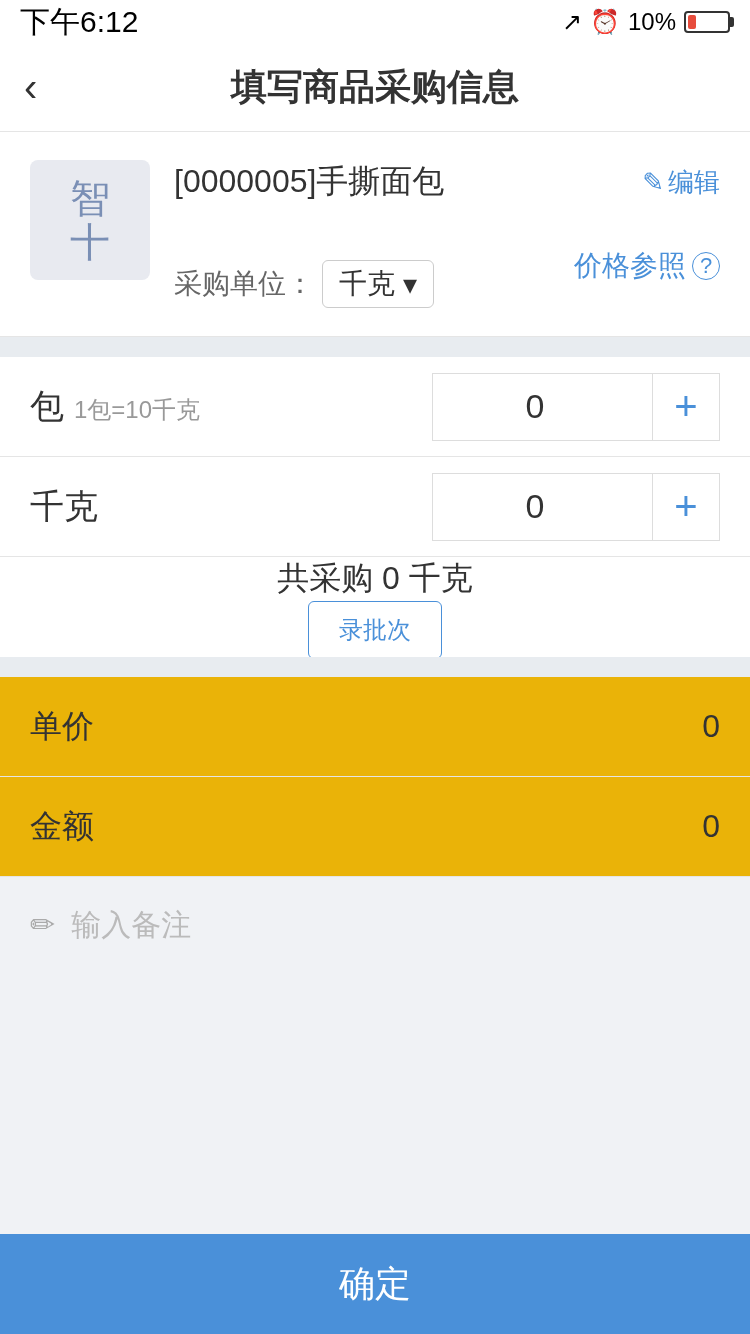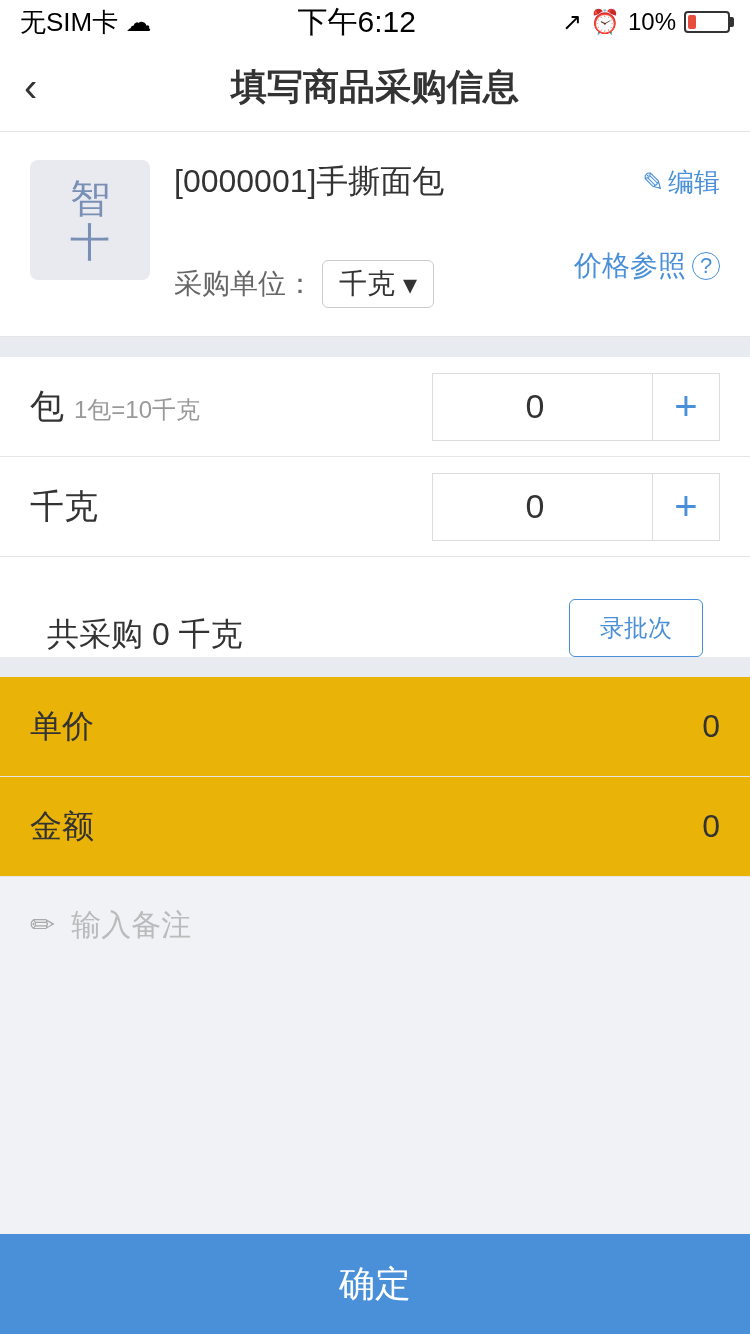--- a/index.html
+++ b/index.html
@@ -171,26 +171,27 @@
       background: #fff;
       color: #4a90d9;
       font-size: 40px;
       display: flex; align-items: center; justify-content: center;
       cursor: pointer;
     }
 
     
     .summary-row {
       display: flex;
-      align-items: flex-end;
-      justify-content: space-between;
-      padding: 0 47px;
+      align-items: center;
+      justify-content: space-between;
+      padding: 0 30px;
       height: 100px;
       background: #fff;
       border-bottom: none;
+      flex-direction: column;
     }
     .summary-text { font-size: 32px; color: #333; }
     .record-btn {
       border: 1px solid #4a90d9;
       color: #4a90d9;
       background: #fff;
       font-size: 24px;
       padding: 12px 30px;
       border-radius: 6px;
       cursor: pointer;
@@ -253,23 +254,20 @@
       min-height: 1334px;
       padding-bottom: 100px;
     }
   </style>
 </head>
 <body>
 
 <div class="page">
 
   <div class="status-bar">
-    <div class="status-left">
-      <span>无SIM卡 ☁</span>
-    </div>
     <div class="status-center">下午6:12</div>
     <div class="status-right">
       <span>↗</span>
       <span>⏰</span>
       <span>10%</span>
       <div class="battery-icon">
         <div class="battery-fill"></div>
       </div>
     </div>
   </div>
@@ -281,21 +279,21 @@
 
   <div class="product-card">
     <div class="product-thumb">
       <div class="product-thumb-logo">
         <div>智</div>
         <div>十</div>
       </div>
     </div>
     <div class="product-info">
       <div class="product-name-row">
-        <span class="product-name">[0000001]手撕面包</span>
+        <span class="product-name">[0000005]手撕面包</span>
         <span class="edit-btn">
           <span>✎</span>
           <span>编辑</span>
         </span>
       </div>
       <div class="unit-row">
         <div style="display:flex;align-items:center;gap:8px;margin-top:36px;">
           <span class="unit-label">采购单位：</span>
           <div class="unit-select">
             <span>千克</span>

